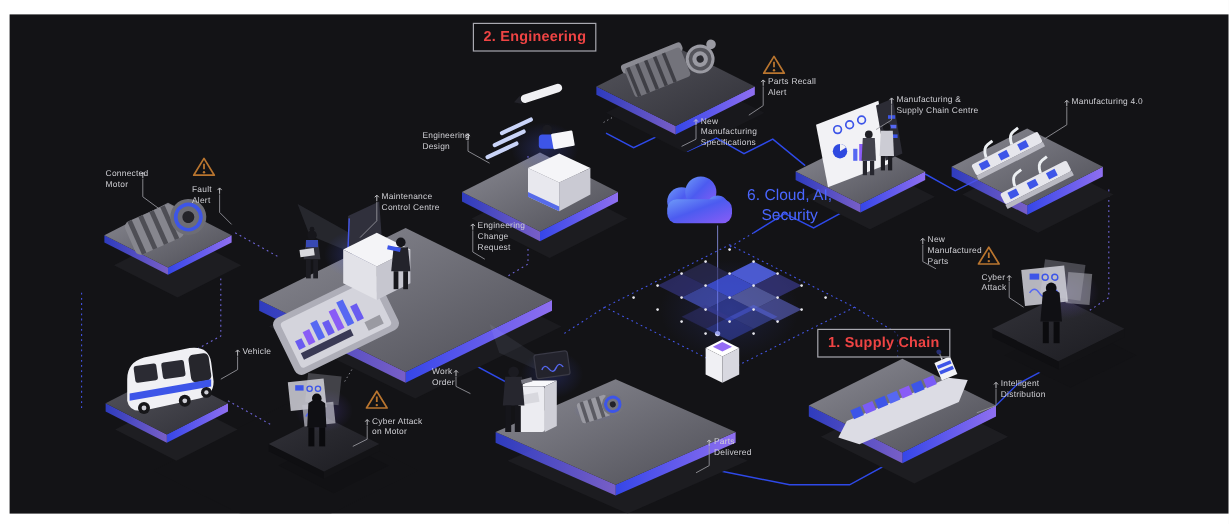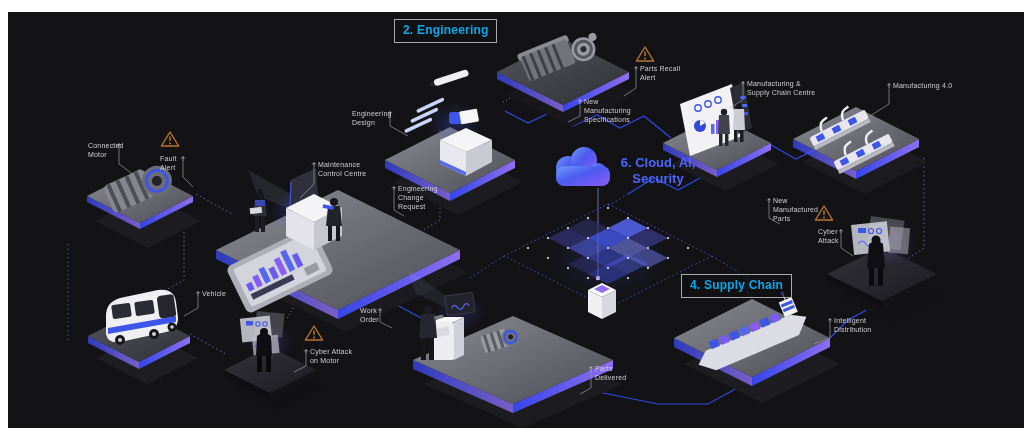--- a/index.html
+++ b/index.html
@@ -1,23 +1,23 @@
 <!DOCTYPE html>
 <html><head>
 <meta charset="utf-8">
 <style>
   html,body{margin:0;padding:0;background:#ffffff;}
   .page{position:relative;width:1024px;height:437px;background:#ffffff;overflow:hidden;
         font-family:"Liberation Sans",sans-serif;}
   .canvas{position:absolute;left:8px;top:12px;width:1016px;height:416px;background:#131316;overflow:hidden;}
   .art{position:absolute;left:0;top:0;}
-  .title-box{position:absolute;border:1px solid #a9a9b0;background:rgba(16,16,20,.55);color:#0ea5e9;
+  .title-box{position:absolute;border:1px solid #a9a9b0;background:rgba(16,16,20,.55);color:#ef4444;
              font-weight:bold;font-size:12px;line-height:1.3;padding:3px 8px;white-space:pre-line;
              text-align:center;letter-spacing:.2px;}
-  .cloud-title{position:absolute;color:#4a66ff;font-weight:bold;font-size:13px;line-height:1.25;
+  .cloud-title{position:absolute;color:#4a66ff;font-weight:normal;font-size:13px;line-height:1.25;
                white-space:pre-line;text-align:center;width:112px;}
   .callout{position:absolute;color:#cfcfd4;font-size:7px;line-height:1.25;white-space:pre-line;
            letter-spacing:.2px;}
   .warn{position:absolute;width:20px;height:18px;}
 </style>
 </head>
 <body>
 
 <div class="page">
 <div class="canvas">
@@ -483,21 +483,21 @@
   <use href="#tick" x="833" y="217"></use>
           <use href="#tick" x="190" y="279"></use>
   <use href="#tick" x="298" y="337"></use>
           <use href="#tick" x="372" y="296"></use>
   <use href="#tick" x="583" y="354"></use>
           <use href="#tick" x="822" y="306"></use>
 </g>
 </svg>
 
 <div class="title-box" style="left:386px;top:7px;">2. Engineering</div>
-<div class="title-box" style="left:673px;top:262px;">4. Supply Chain</div>
+<div class="title-box" style="left:673px;top:262px;">1. Supply Chain</div>
 <div class="cloud-title" style="left:594px;top:143px;">6. Cloud, AI,
 Security</div>
 
 <div class="callout" style="left:80px;top:130px;">Connected
 Motor</div>
 <div class="callout" style="left:152px;top:143px;">Fault
 Alert</div>
 <div class="callout" style="left:310px;top:149px;">Maintenance
 Control Centre</div>
 <div class="callout" style="left:344px;top:98px;">Engineering

